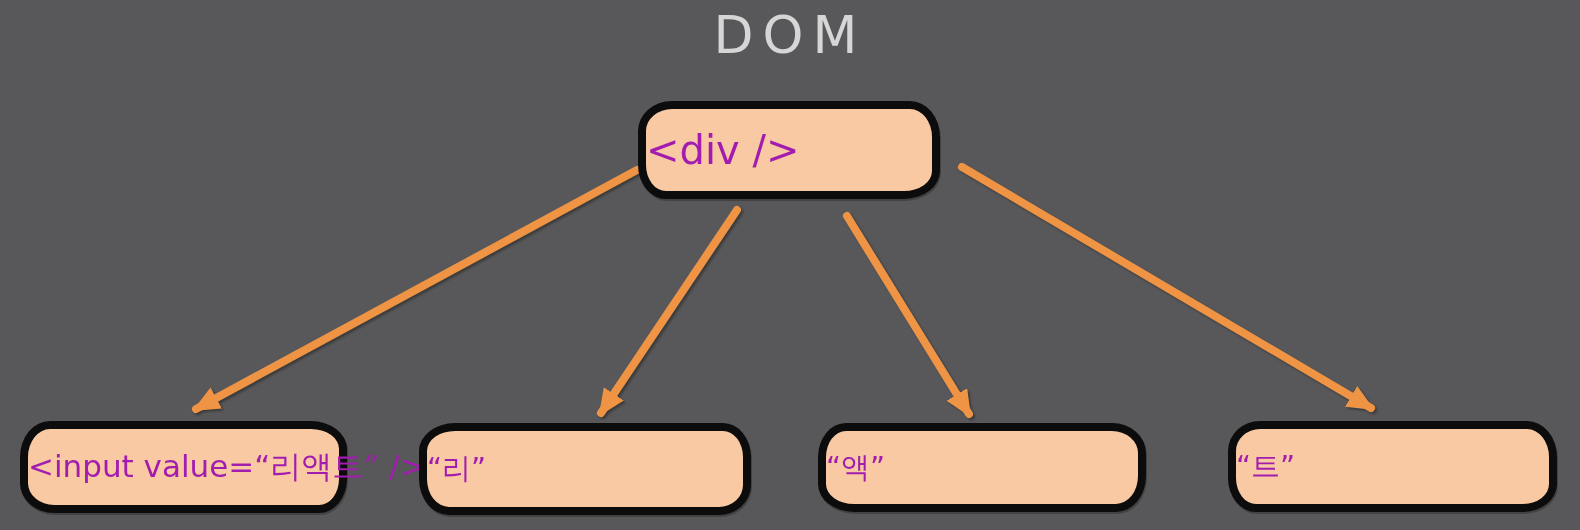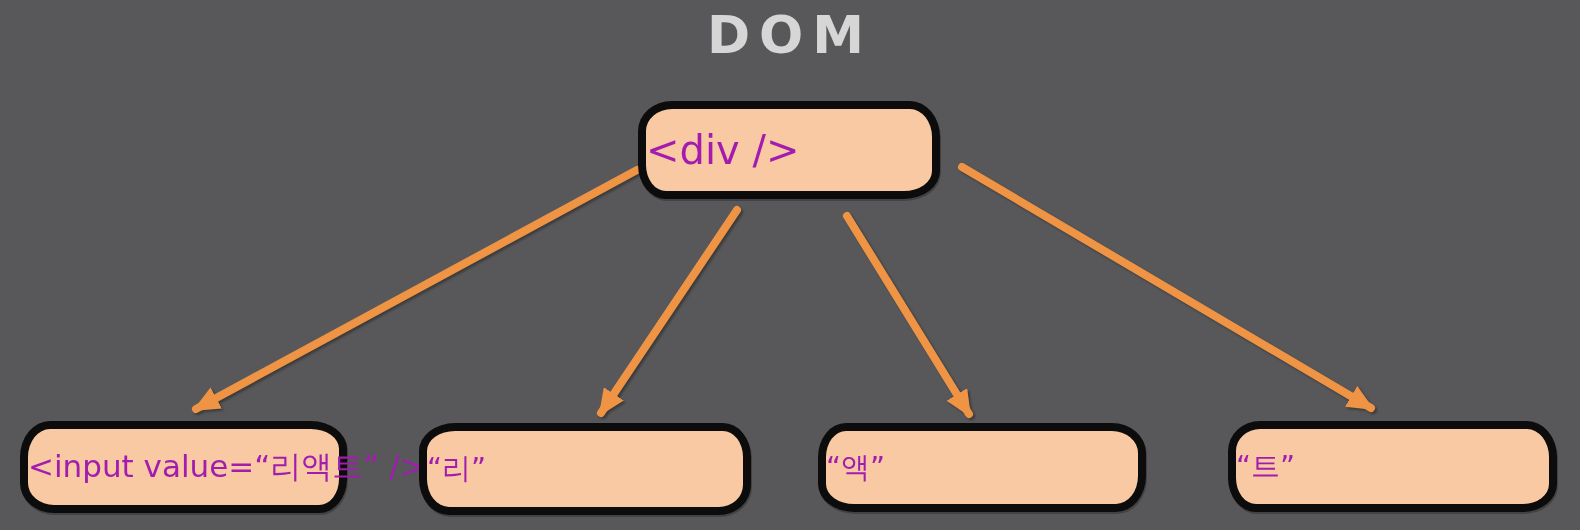--- a/index.html
+++ b/index.html
@@ -15,21 +15,21 @@
     overflow: hidden;
   }
   .diagram-title {
     position: absolute;
     left: 0;
     top: 4px;
     width: 100%;
     text-align: center;
     color: #d6d6d6;
     font-size: 52px;
-    font-weight: 700;
+    font-weight: 400;
     letter-spacing: 9px;
     line-height: 62px;
     user-select: none;
   }
   .node {
     position: absolute;
     box-sizing: border-box;
     background: #f8c9a2;
     border: 8px solid #0c0c0c;
     border-radius: 30px 36px 28px 34px / 36px 28px 34px 30px;

